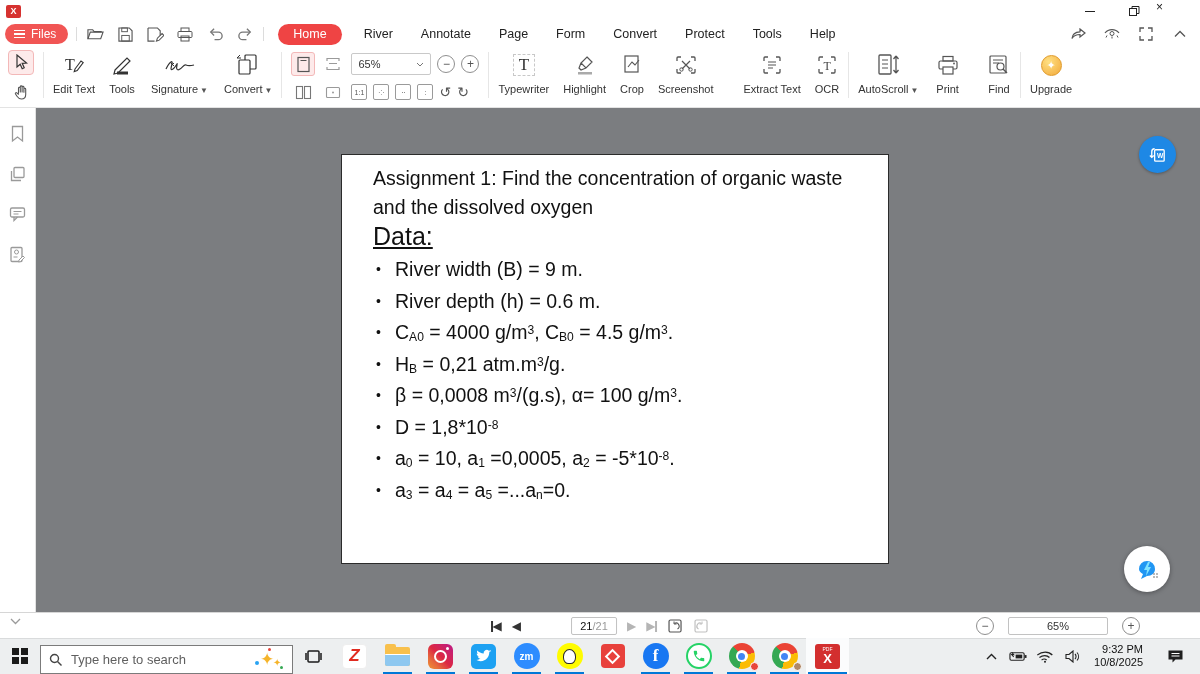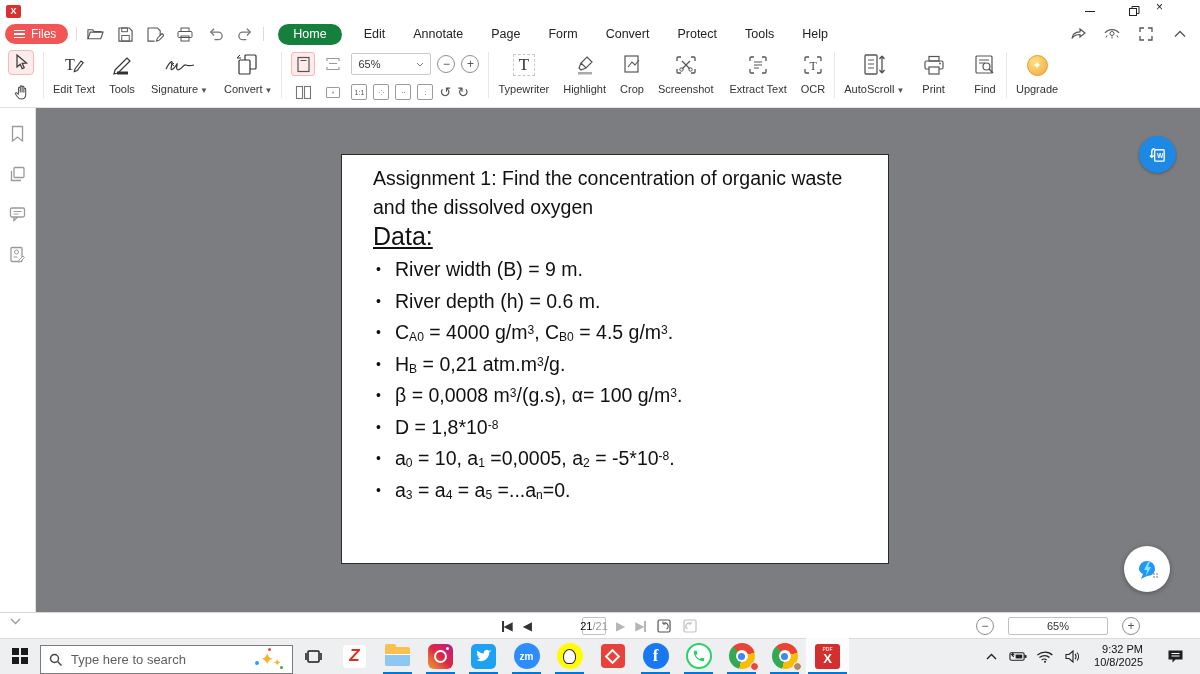--- a/index.html
+++ b/index.html
@@ -16,21 +16,21 @@
   .restore-glyph svg, .close-glyph { display:block; }
 
   
   .menubar { position:absolute; left:0; top:22px; width:1200px; height:24px; background:#fff; display:flex; align-items:center; font-size:12.5px; color:#222; }
   .files-btn { background:#f15554; color:#fff; border-radius:12px; height:20px; padding:0 12px 0 9px; display:flex; align-items:center; gap:6px; margin-left:5px; font-size:12px; }
   .hamburger { display:inline-block; width:11px; }
   .hamburger i { display:block; height:1.5px; background:#fff; margin:2px 0; }
   .mb-sep { width:1px; height:14px; background:#dcdcdc; margin:0 8px; }
   .qa-icons { display:flex; align-items:center; gap:10px; }
   .qa { width:20px; height:18px; display:flex; align-items:center; justify-content:center; }
-  .home-pill { background:#15803d; color:#fff; border-radius:12px; height:21px; padding:0 15px; display:flex; align-items:center; margin:0 8px 0 6px; font-size:12.5px; }
+  .home-pill { background:#ef4444; color:#fff; border-radius:12px; height:21px; padding:0 15px; display:flex; align-items:center; margin:0 8px 0 6px; font-size:12.5px; }
   .menu-item { padding:0 14px; }
   .mb-right { margin-left:auto; display:flex; align-items:center; gap:14px; margin-right:10px; }
   .mb-right .qa { color:#555; }
 
   
   .ribbon { position:absolute; left:0; top:46px; width:1200px; height:62px; background:#fff; border-bottom:1px solid #e3e3e3; display:flex; align-items:flex-start; }
   .rb-sep { width:1px; height:46px; background:#e6e6e6; margin:6px 9px 0 9px; flex:0 0 auto; }
   .select-col { display:flex; flex-direction:column; gap:4px; margin:4px 0 0 8px; }
   .tool-sq { width:26px; height:25px; border-radius:4px; display:flex; align-items:center; justify-content:center; }
   .tool-sq.active { background:#fdeaea; border:1px solid #f3b8b8; }
@@ -70,21 +70,21 @@
   .float-ai { position:absolute; left:1124px; top:438px; width:46px; height:46px; border-radius:50%; background:#fff; box-shadow:0 1px 5px rgba(0,0,0,.35); display:flex; align-items:center; justify-content:center; }
 
   
   .statusbar { position:absolute; left:0; top:612px; width:1200px; height:26px; background:#fff; border-top:1px solid #d6d6d6; font-size:11px; color:#444; }
   .sb-left { position:absolute; left:10px; top:5px; color:#8a8a8a; }
   .nav-cluster { position:absolute; left:50%; top:0; transform:translateX(-50%); height:26px; display:flex; align-items:center; gap:10px; }
   .navb { font-size:12px; color:#333; display:flex; align-items:center; line-height:1; }
   .navb .bar { width:1.5px; height:11px; background:#333; }
   .navb.disabled { color:#b5b5b5; }
   .navb.disabled .bar { background:#b5b5b5; }
-  .page-box { width:24px; height:18px; border:1px solid #c2c2c2; border-radius:2px; background:#fff; display:flex; align-items:center; justify-content:center; font-size:11px;margin-left:40px; }
+  .page-box { width:46px; height:18px; border:1px solid #c2c2c2; border-radius:2px; background:#fff; display:flex; align-items:center; justify-content:center; font-size:11px;margin-left:40px; }
   .page-box .cur { color:#111; }
   .page-box .tot { color:#9a9a9a; }
   .zoom-cluster { position:absolute; right:60px; top:0; height:26px; display:flex; align-items:center; gap:14px; }
   .zoom-box { width:100px; height:18px; border:1px solid #c2c2c2; border-radius:2px; display:flex; align-items:center; justify-content:center; color:#333; }
 
   
   .taskbar { position:absolute; left:0; top:638px; width:1200px; height:36px; background:#edeff0; border-top:1px solid #d9dbdc; display:flex; align-items:flex-end; }
   .start { width:40px; height:36px; display:flex; align-items:center; justify-content:center; }
   .start .grid { display:grid; grid-template-columns:7px 7px; grid-template-rows:7px 7px; gap:1.5px; }
   .start .grid i { background:#1a1a1a; }
@@ -195,21 +195,21 @@
       </span>
       <span class="qa">
         <svg width="17" height="14" viewBox="0 0 18 14">
             <path d="M14 5H6a4 4 0 0 0 0 8h4" fill="none" stroke="#777" stroke-width="1.4"></path>
             <path d="M10.5 1.5L14 5l-3.5 3.5" fill="none" stroke="#777" stroke-width="1.4"></path>
           </svg>
       </span>
     </div>
     <span class="mb-sep"></span>
     <span class="home-pill">Home</span>
-    <span class="menu-item">Edit</span>
+    <span class="menu-item">River</span>
     <span class="menu-item">Annotate</span>
     <span class="menu-item">Page</span>
     <span class="menu-item">Form</span>
     <span class="menu-item">Convert</span>
     <span class="menu-item">Protect</span>
     <span class="menu-item">Tools</span>
     <span class="menu-item">Help</span>
     <div class="mb-right">
       <span class="qa">
         <svg width="16" height="13" viewBox="0 0 16 13">
@@ -366,21 +366,21 @@
       <span class="ic">
         <svg width="24" height="22" viewBox="0 0 24 22">
             <path d="M3 7V4a1 1 0 0 1 1-1h3M17 3h3a1 1 0 0 1 1 1v3M21 15v3a1 1 0 0 1-1 1h-3M7 19H4a1 1 0 0 1-1-1v-3" fill="none" stroke="#555" stroke-width="1.3"></path>
             <path d="M8 7l8 8M16 7l-8 8" stroke="#555" stroke-width="1.2"></path>
             <circle cx="7.5" cy="15.5" r="1.7" fill="none" stroke="#555"></circle>
             <circle cx="16.5" cy="15.5" r="1.7" fill="none" stroke="#555"></circle>
           </svg>
       </span>
       <span class="lbl">Screenshot</span>
     </div>
-    <div class="bigbtn" style="margin-left:16px">
+    <div class="bigbtn" style="margin-left:30px">
       <span class="ic">
         <svg width="24" height="22" viewBox="0 0 24 22">
             <path d="M4 7V4a1 1 0 0 1 1-1h3M16 3h3a1 1 0 0 1 1 1v3M20 15v3a1 1 0 0 1-1 1h-3M8 19H5a1 1 0 0 1-1-1v-3" fill="none" stroke="#555" stroke-width="1.3"></path>
             <path d="M8 8h8M8 11h8M8 14h5" stroke="#555" stroke-width="1.2"></path>
           </svg>
       </span>
       <span class="lbl">Extract Text</span>
     </div>
     <div class="bigbtn" style="margin-left:14px">
       <span class="ic">

